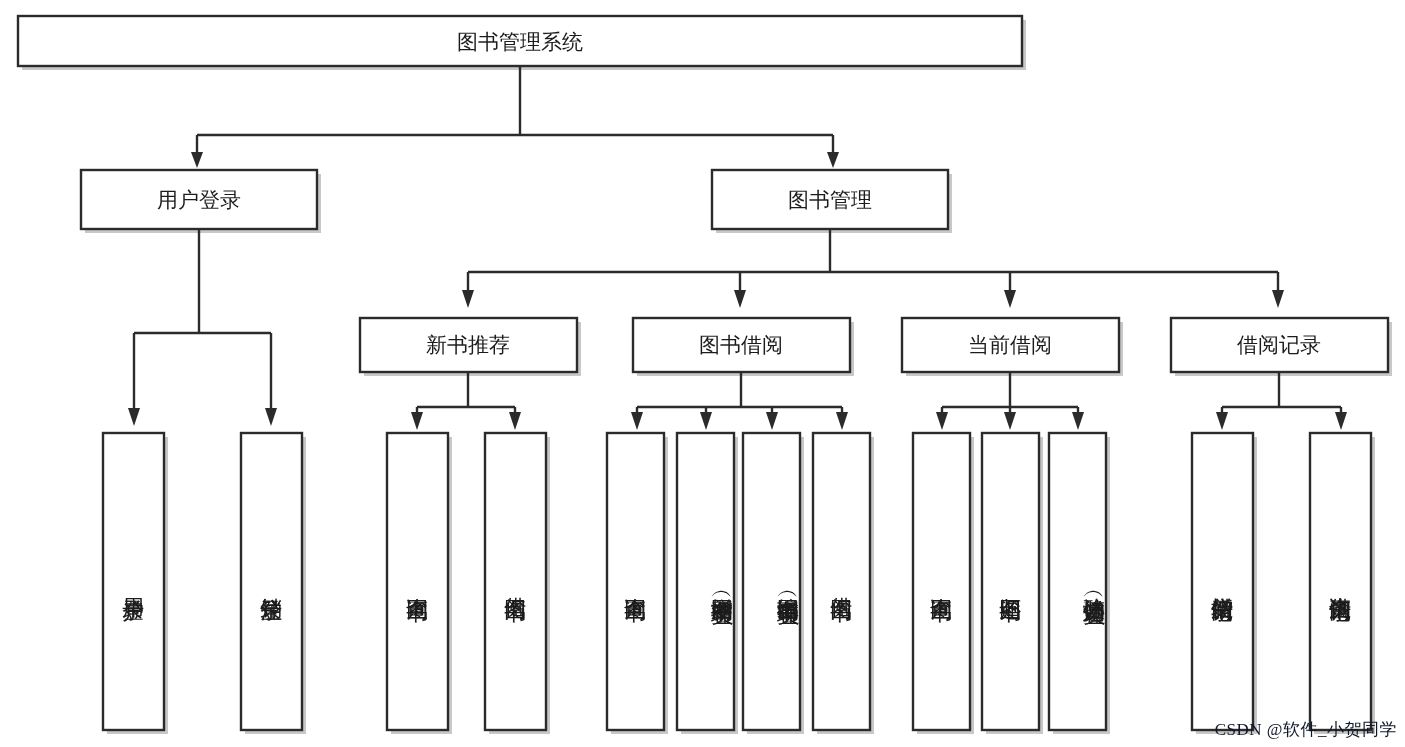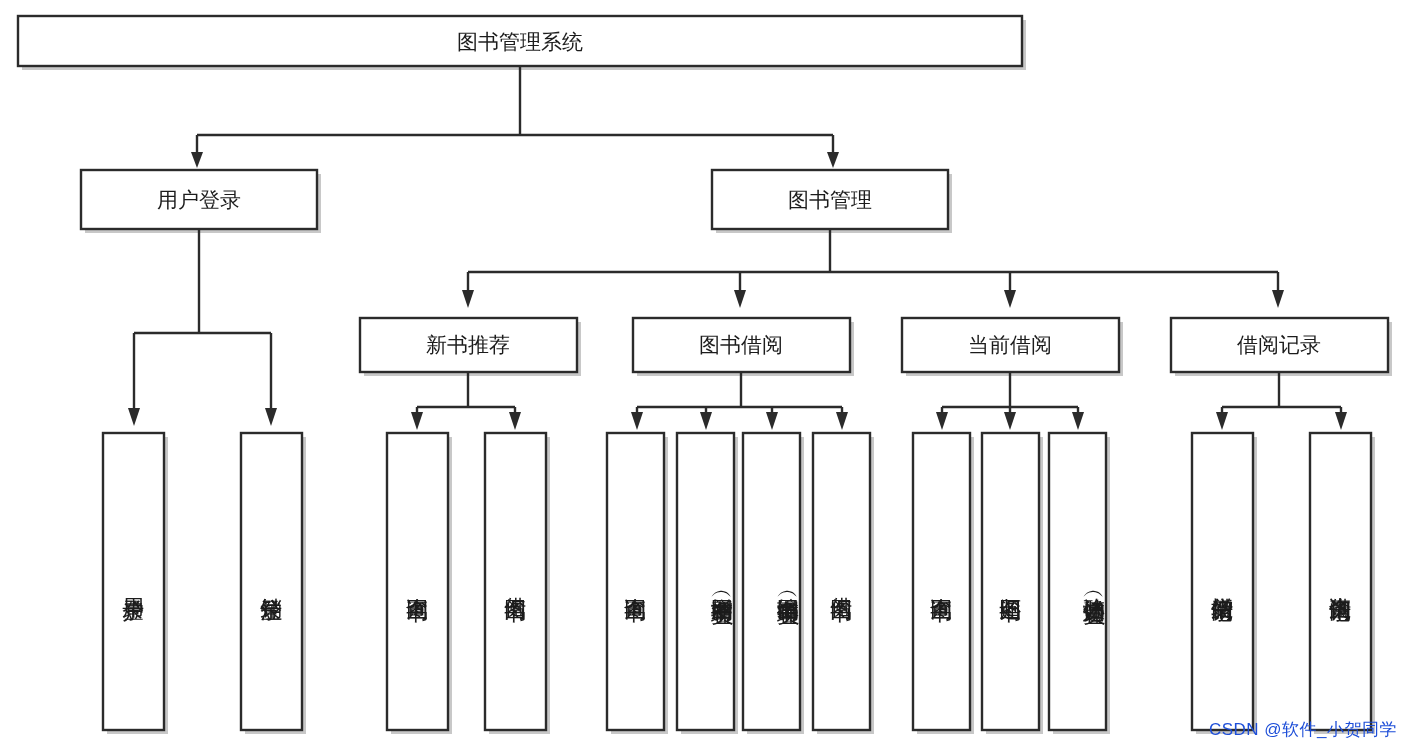--- a/index.html
+++ b/index.html
@@ -65,23 +65,23 @@
     line-height: 1.06;
     color: #1c1c1c;
     letter-spacing: 1px;
     white-space: nowrap;
     pointer-events: none;
   }
   .watermark {
     position: absolute;
     right: 8px;
     bottom: 6px;
-    font-family: Liberation Sans, sans-serif;
+    font-family: Liberation Serif, serif;
     font-size: 17px;
-    color: #1d4ed8;
+    color: #0f172a;
     letter-spacing: 0.5px;
     white-space: nowrap;
   }
 </style>
 </head>
 <body>
 
 <div id="diagram-root">
 
   <svg id="tree-svg" viewBox="0 0 1405 747">

